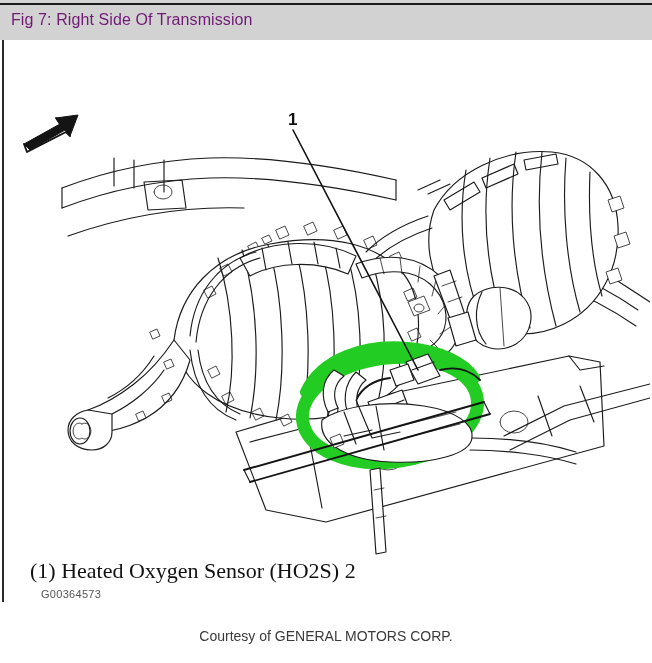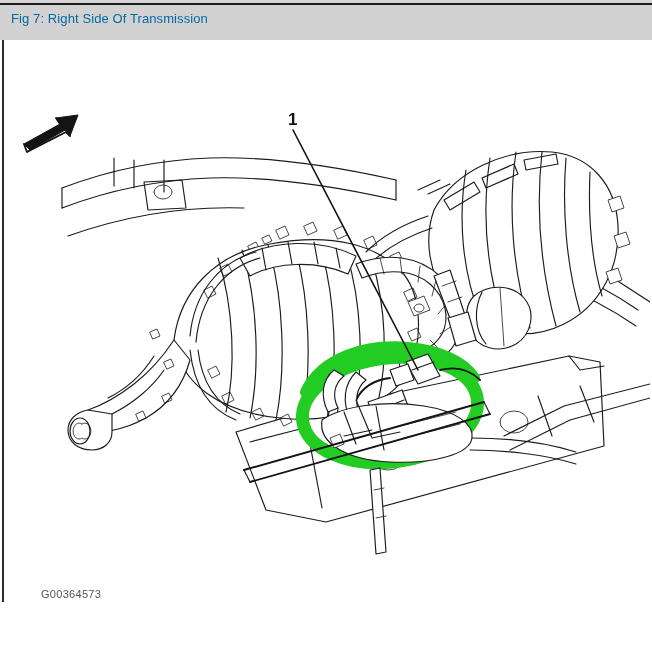--- a/index.html
+++ b/index.html
@@ -43,22 +43,22 @@
     width: 652px;
     height: 35px;
     background: #d2d2d2;
     box-sizing: border-box;
   }
   .title-bar .title-text {
     position: absolute;
     left: 11px;
     top: 6px;
     font-family: "Liberation Sans", sans-serif;
-    font-size: 13px;
-    color: #0369a1;
+    font-size: 16px;
+    color: #701a75;
     letter-spacing: 0.1px;
     white-space: nowrap;
   }
   
   .figure-frame {
     position: absolute;
     left: 2px;
     top: 40px;
     width: 648px;
     height: 562px;
@@ -350,18 +350,20 @@
         <path class="ln-thin" d="M370,450 L380,448 M372,478 L382,476"></path>
       </g>
 
       <g>
         <path class="leader" d="M289,90 L414,330"></path>
       </g>
       <text class="callout-num" x="284" y="85">1</text>
 
     </svg>
 
+    <div class="caption">(1) Heated Oxygen Sensor (HO2S) 2</div>
     <div class="figcode">G00364573</div>
 
   </div>
 
+  <div class="footer">Courtesy of GENERAL MOTORS CORP.</div>
 
 </div>
 
 </body></html>

